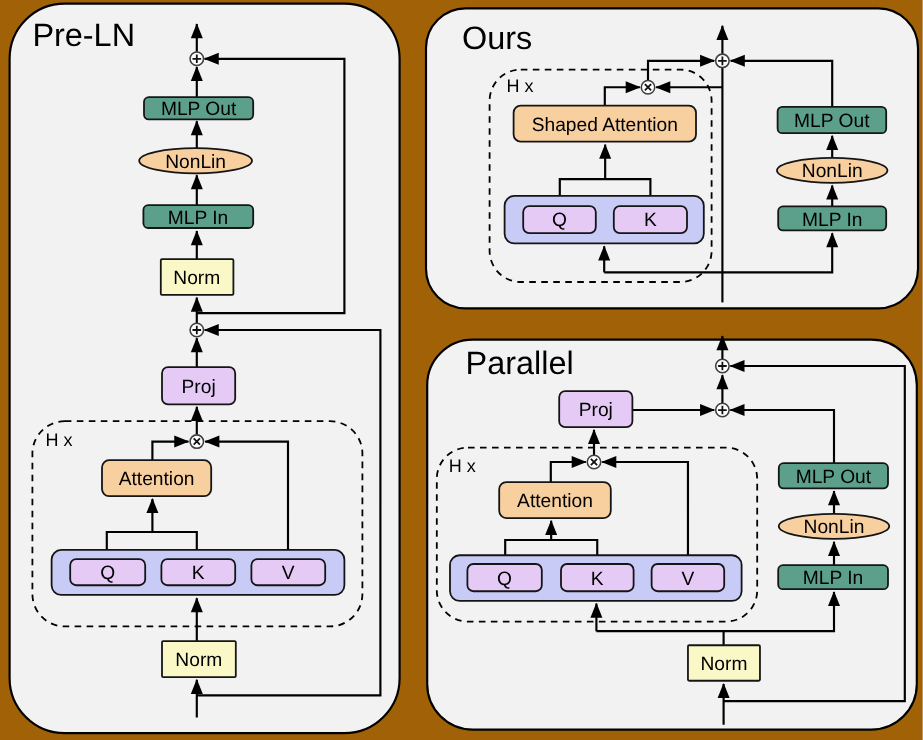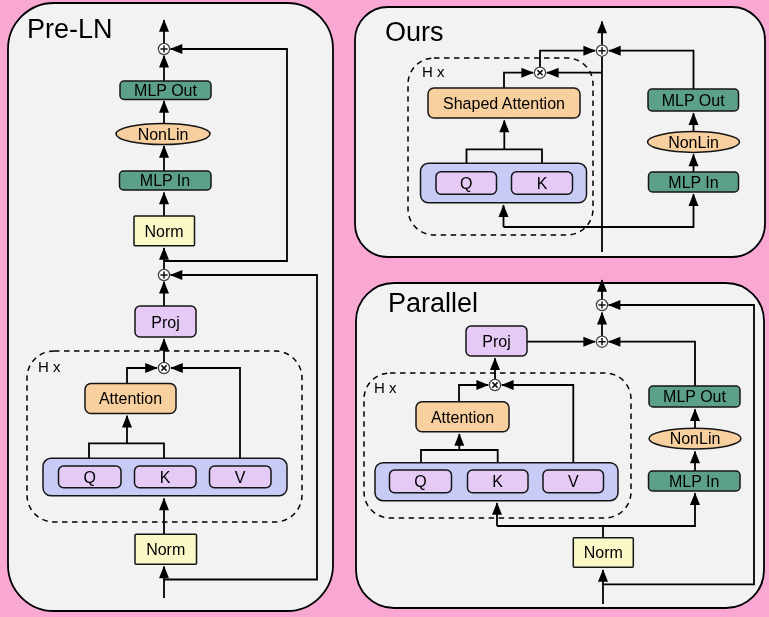--- a/index.html
+++ b/index.html
@@ -1,16 +1,16 @@
 <!DOCTYPE html>
 <html><head>
 <meta charset="utf-8">
 <style>
   html,body { margin:0; padding:0; background:#ffffff; }
-  .stage { position:relative; width:769px; height:617px; background:#f9a8d4; overflow:hidden; }
+  .stage { position:relative; width:769px; height:617px; background:#a16207; overflow:hidden; }
   svg { display:block; }
   .panel  { stroke:#000000; stroke-width:1.8; }
   .dash   { fill:none; stroke:#000000; stroke-width:1.5; stroke-dasharray:5.5 4.5; }
   .wire   { fill:none; stroke:#000000; stroke-width:1.8; }
   .box    { stroke:#151515; stroke-width:1.5; }
   .opcirc { fill:#ffffff; stroke:#3f3f3f; stroke-width:1.3; }
   .opglyph{ fill:none; stroke:#111111; stroke-width:1.5; }
   text { font-family:"Liberation Sans", sans-serif; fill:#000000; }
   .title { font-size:27px; }
   .bl    { font-size:16px; text-anchor:middle; }

